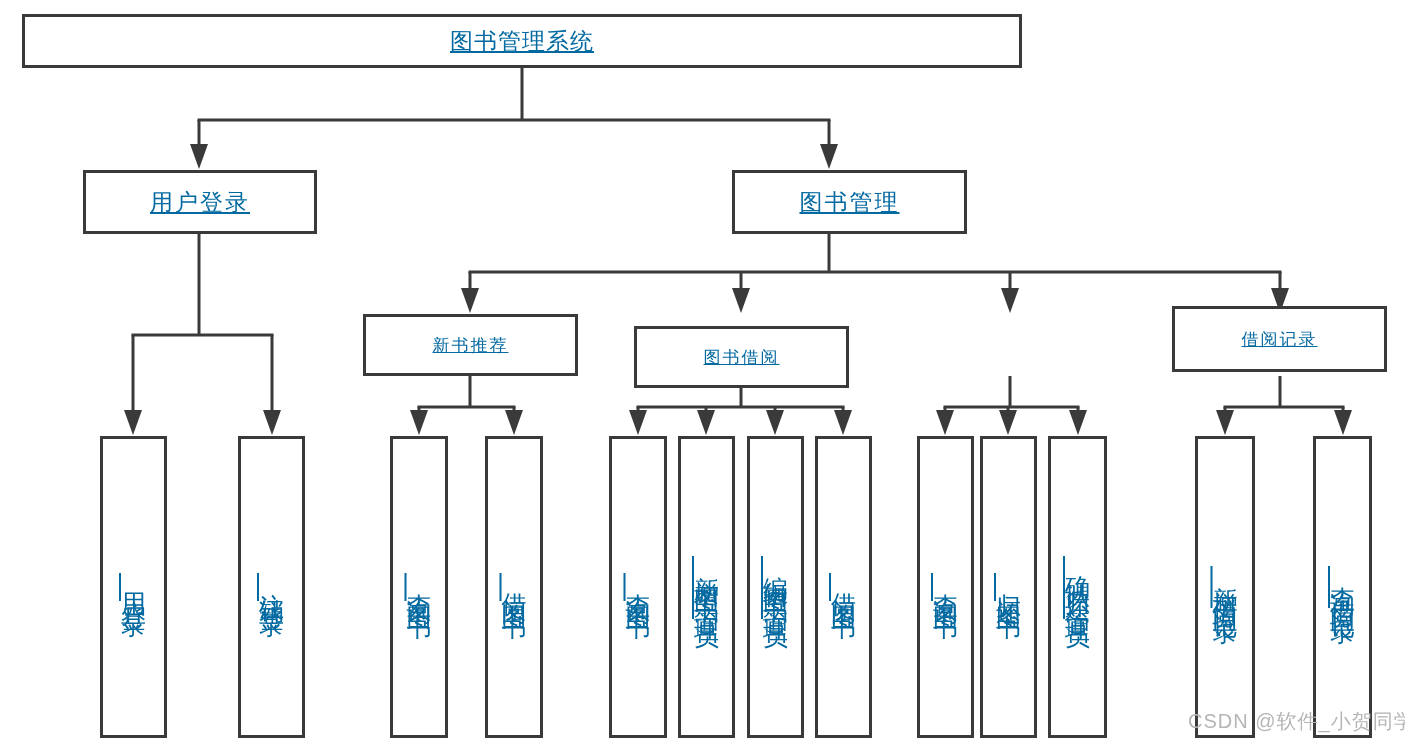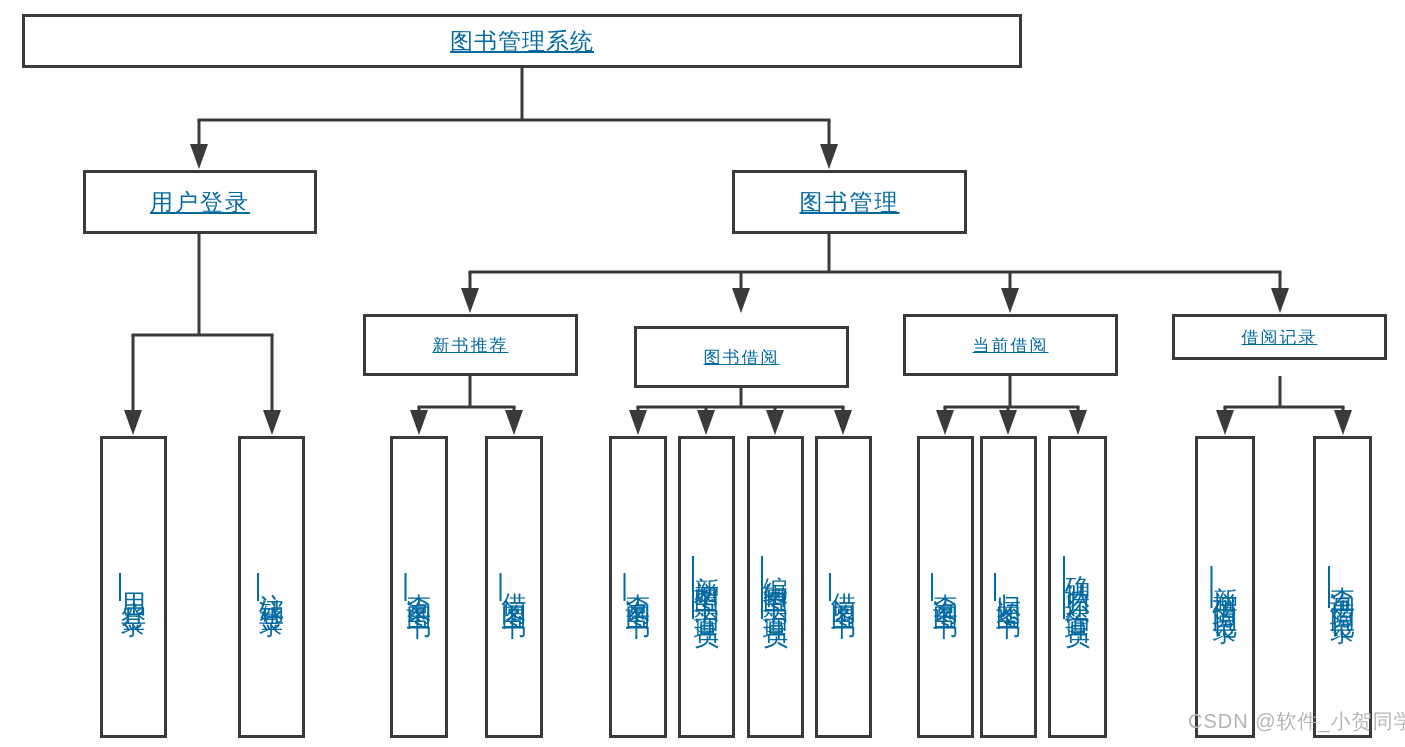--- a/index.html
+++ b/index.html
@@ -139,24 +139,21 @@
   <div class="box lvl2" style="left:712px; top:170px; width:235px; height:64px;margin-left:20px;">
     <span>图书管理</span>
   </div>
 
   <div class="box lvl3" style="left:363px; top:314px; width:215px; height:62px;">
     <span>新书推荐</span>
   </div>
   <div class="box lvl3" style="left:634px; top:314px; width:215px; height:62px;margin-top:12px;">
     <span>图书借阅</span>
   </div>
-  <div class="box lvl3" style="left:903px; top:314px; width:215px; height:62px;">
-    <span>当前借阅</span>
-  </div>
-  <div class="box lvl3" style="left:1172px; top:314px; width:215px; height:46px;">
+  <div class="box lvl3" style="left:1172px; top:306px; width:215px; height:66px;">
     <span>借阅记录</span>
   </div>
 
   <div class="box leaf" style="left:100px; top:436px; width:67px; height:302px;">
     <span>用户登录</span>
   </div>
   <div class="box leaf" style="left:238px; top:436px; width:67px; height:302px;">
     <span>注销登录</span>
   </div>
   <div class="box leaf" style="left:390px; top:436px; width:58px; height:302px;">

